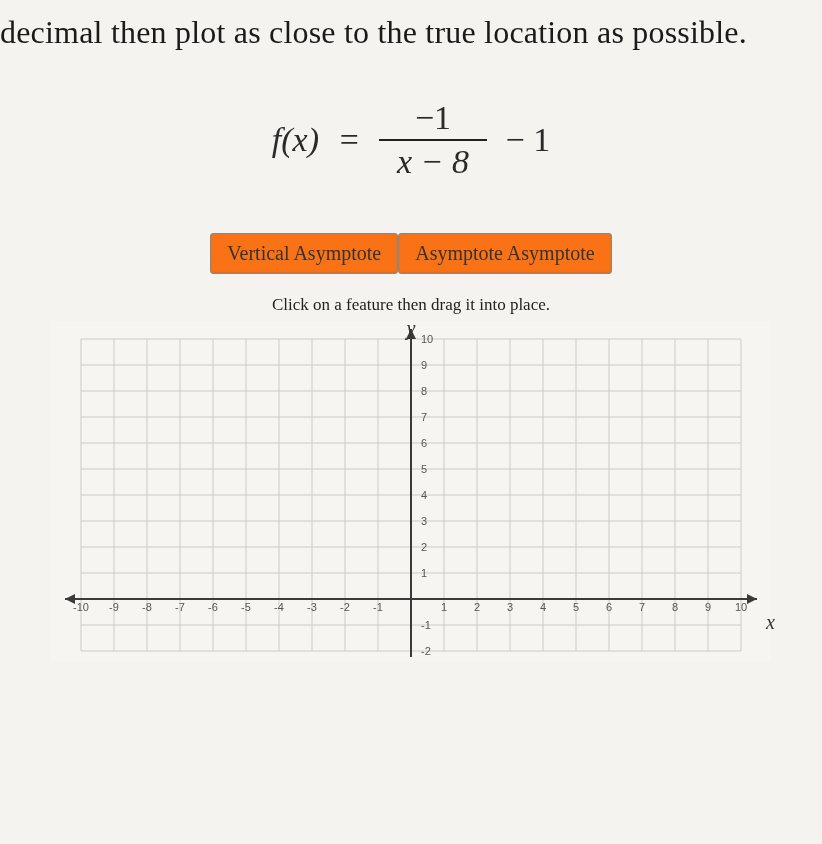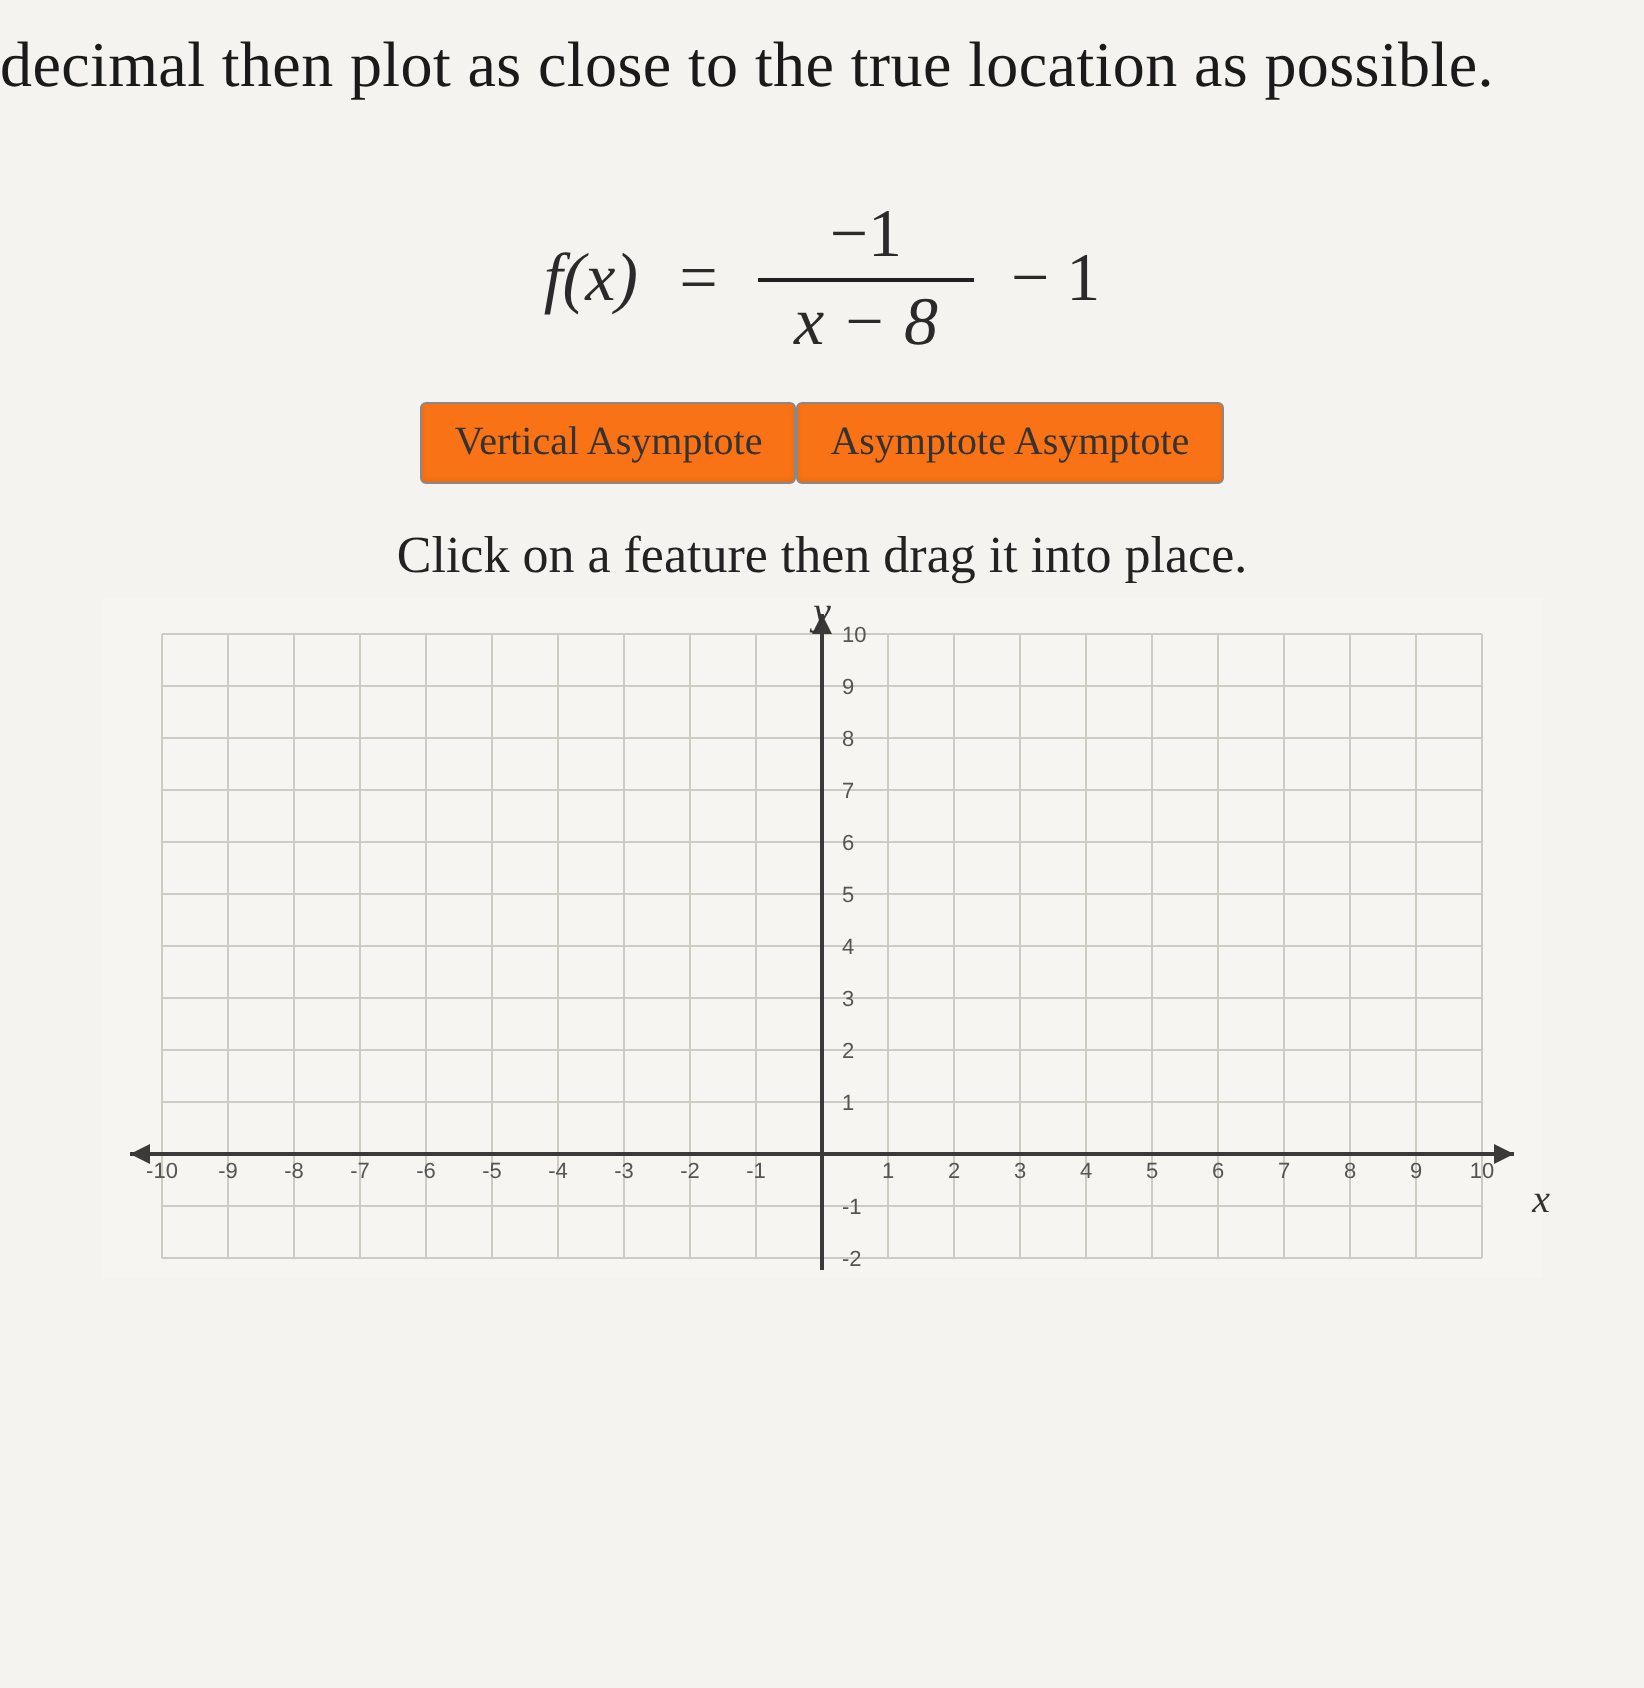--- a/index.html
+++ b/index.html
@@ -28,21 +28,21 @@
     font-size: 32px;
     color: #1a1a1a;
     padding: 4px 0 30px 0;
     letter-spacing: 0.2px;
   }
   .equation {
     text-align: center;
     font-size: 34px;
     font-style: italic;
     font-family: 'Times New Roman', serif;
-    margin: 20px 0 19px 0;
+    margin: 20px 0 51px 0;
     line-height: 1;
   }
   .equation .fx { display:inline-block; vertical-align: middle;}
   .equation .eq { display:inline-block; vertical-align: middle; margin: 0 10px;}
   .equation .frac { display:inline-block; vertical-align: middle; text-align:center; }
   .equation .frac .num { display:block; padding: 0 18px 4px 18px; border-bottom: 2px solid #222; font-style: normal;}
   .equation .frac .den { display:block; padding: 4px 18px 0 18px; }
   .equation .minus1 { display:inline-block; vertical-align: middle; margin-left: 10px; font-style: normal;}
   .controls { text-align: center; }
   .btn {
@@ -61,21 +61,21 @@
   .btn-primary {
     background: #2f4763;
     color: #fff;
     font-weight: bold;
     border-color: #1d2d40;
     padding: 12px 22px;
     font-size: 22px;
   }
   .row { margin: 8px 0; }
   .hint {
-    font-size: 26px;
+    font-size: 17px;
     margin: 18px 0 6px 0;
     color: #222;
   }
   .graph-wrap {
     position: relative;
     width: 720px;
     height: 340px;
     margin: 0 auto;
     background: #f7f5f1;
   }

